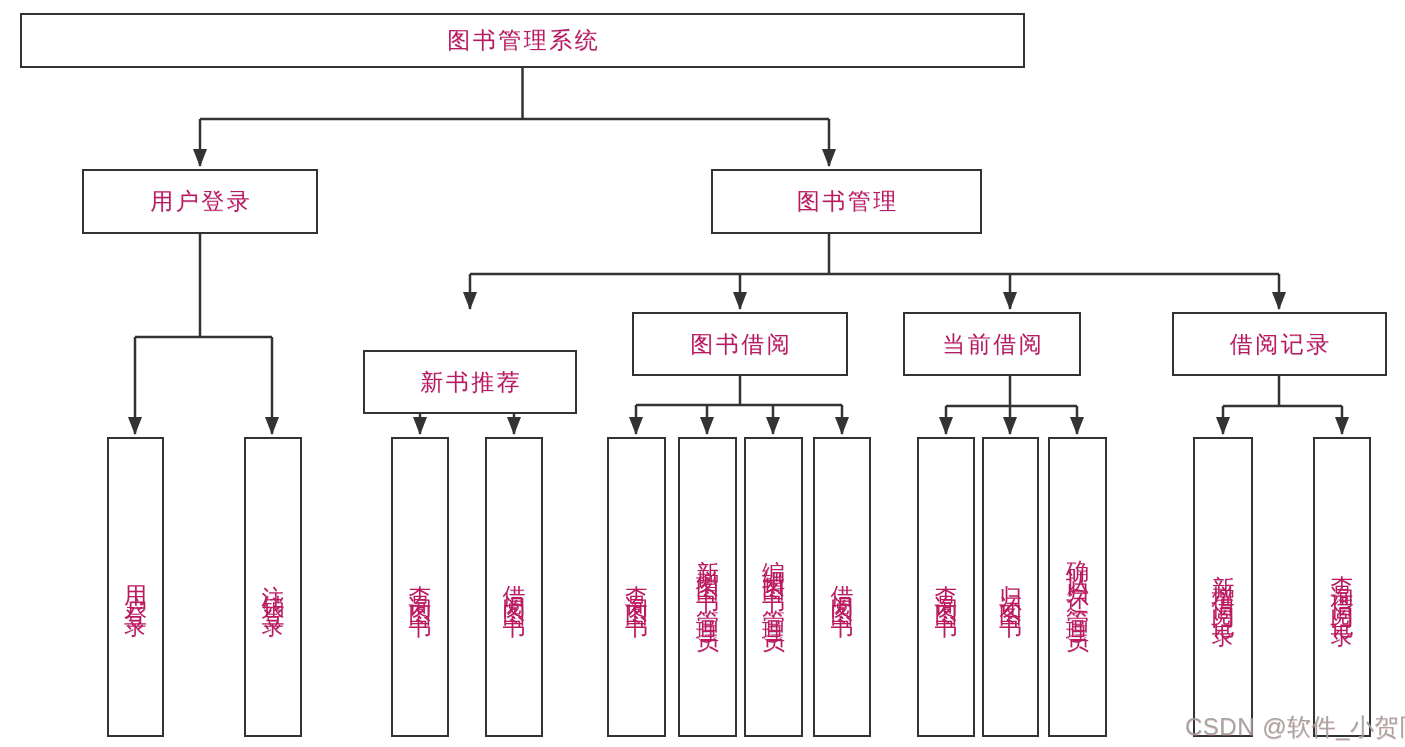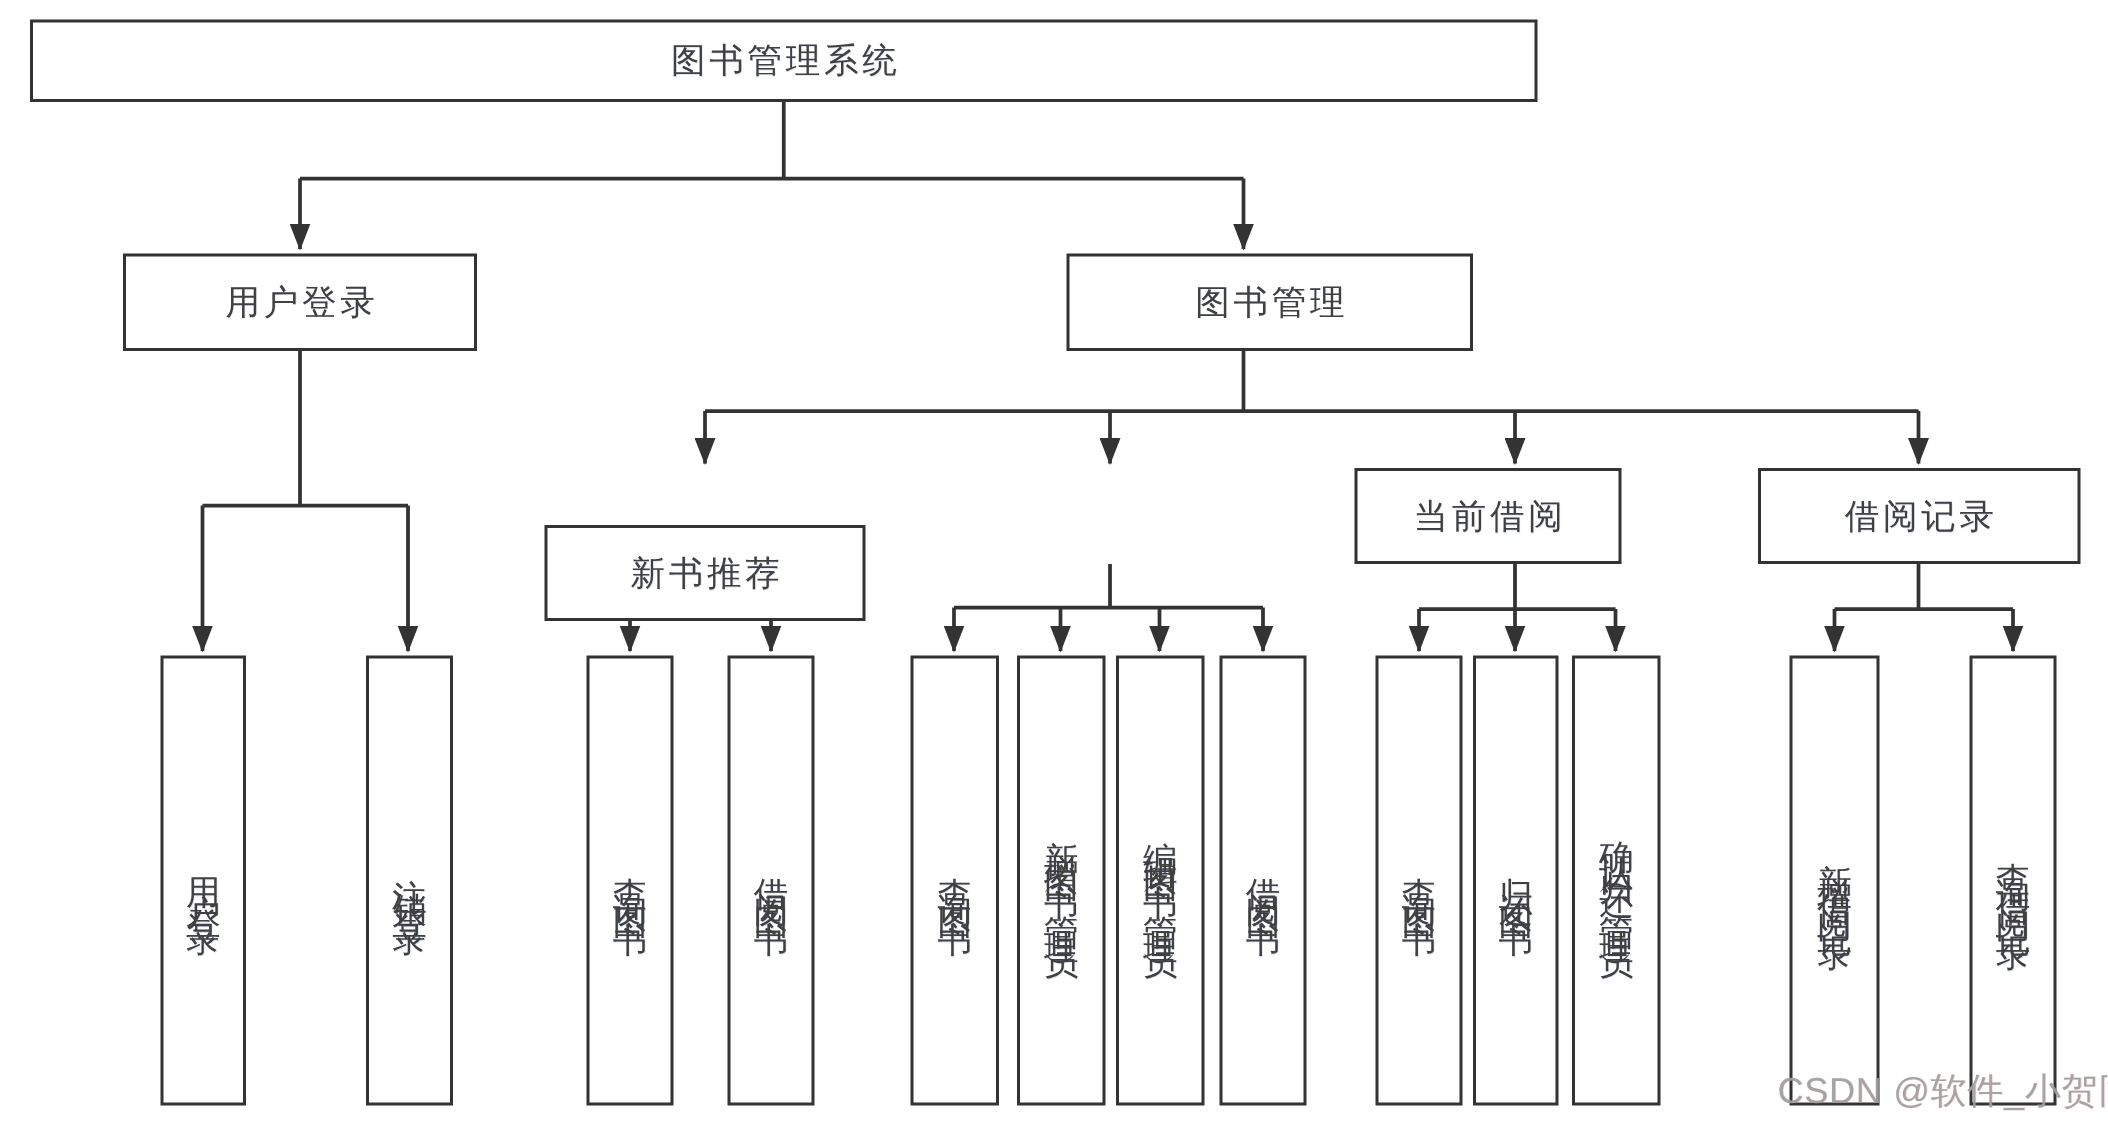--- a/index.html
+++ b/index.html
@@ -27,21 +27,21 @@
     fill: none;
   }
   .box {
     position: absolute;
     box-sizing: border-box;
     background: #ffffff;
     border: 2.5px solid #333333;
     display: flex;
     align-items: center;
     justify-content: center;
-    color: #404040;
+    color: #be185d;
     z-index: 2;
   }
   .box .hlabel {
     font-size: 23px;
     letter-spacing: 2.5px;
     text-indent: 2.5px;
     white-space: nowrap;
     text-shadow: 0.5px 0.5px 0 rgba(90,120,200,0.18);
   }
   .box .vlabel {
@@ -118,20 +118,23 @@
   <div class="box" style="left:82px; top:169px; width:236px; height:65px;">
     <span class="hlabel">用户登录</span>
   </div>
   <div class="box" style="left:711px; top:169px; width:271px; height:65px;">
     <span class="hlabel">图书管理</span>
   </div>
 
   <div class="box" style="left:363px; top:312px; width:214px; height:64px;margin-top:38px;">
     <span class="hlabel">新书推荐</span>
   </div>
+  <div class="box" style="left:632px; top:312px; width:216px; height:64px;">
+    <span class="hlabel">图书借阅</span>
+  </div>
   <div class="box" style="left:903px; top:312px; width:178px; height:64px;">
     <span class="hlabel">当前借阅</span>
   </div>
   <div class="box" style="left:1172px; top:312px; width:215px; height:64px;">
     <span class="hlabel">借阅记录</span>
   </div>
 
   <div class="box" style="left:107px; top:437px; width:57px; height:300px;">
     <span class="vlabel">用户登录</span>
   </div>

